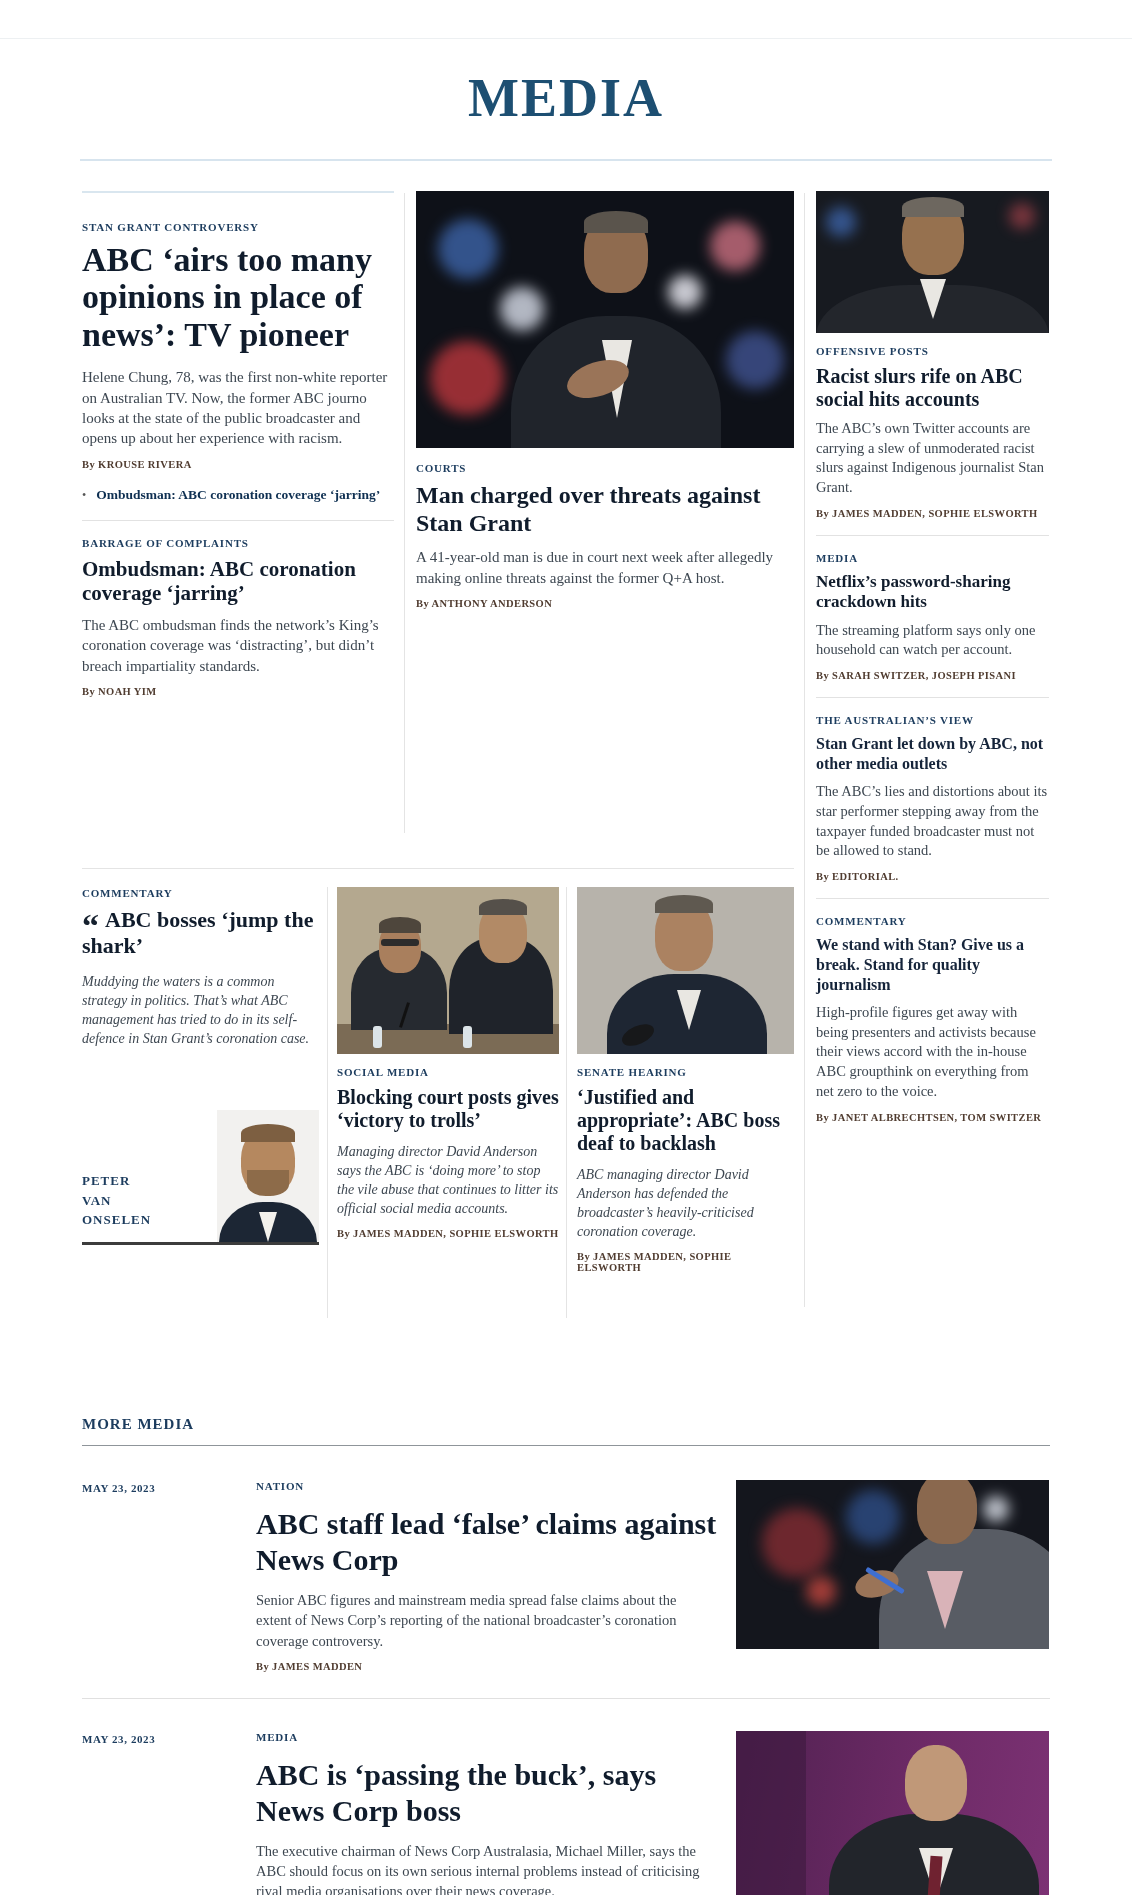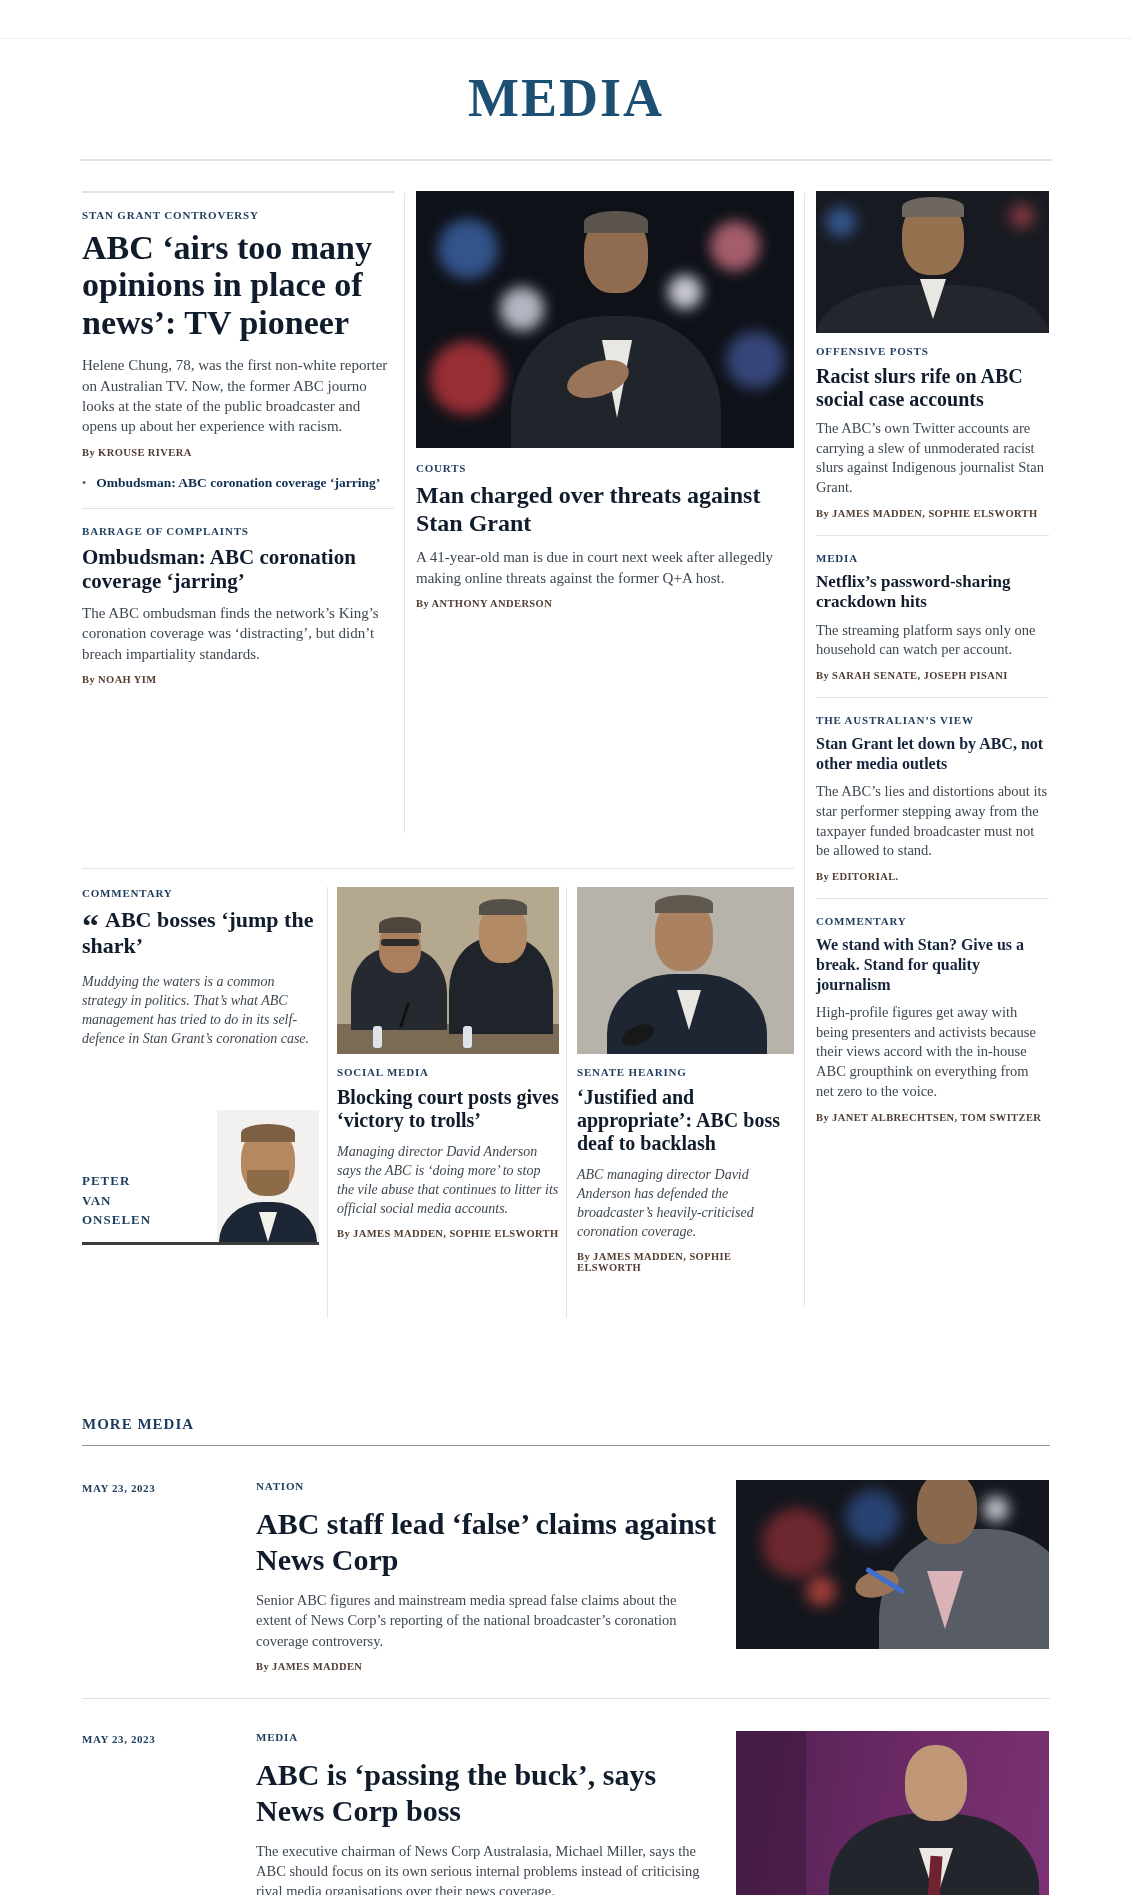--- a/index.html
+++ b/index.html
@@ -23,21 +23,21 @@
   .vdiv-a { left:322px; height:640px; }
   .vdiv-b { left:722px; height:98%; }
 
   .kicker { font-size:11px; font-weight:bold; letter-spacing:.8px; color:#1c3c5e;
             text-transform:uppercase; margin-bottom:8px; }
   .byline { font-size:10.5px; font-weight:bold; color:#503c30; letter-spacing:.4px; margin-top:10px; }
   .standfirst { font-size:15px; line-height:1.36; color:#3d4751; }
   .hr { border:none; border-top:1px solid #e2e2e2; margin:16px 0; }
 
   
-  .row1-left { grid-column:1; grid-row:1; border-top:2px solid #d9e6ef; padding-top:16px; min-height:655px; }
+  .row1-left { grid-column:1; grid-row:1; border-top:2px solid #d9e6ef; padding-top:28px; min-height:655px; }
   .lead-headline { font-size:34px; line-height:1.1; font-weight:bold; color:#101c2c; margin-bottom:14px; cursor:pointer; }
   .related { list-style:none; margin-top:16px; }
   .related li { display:flex; gap:10px; }
   .related .dot { color:#555; font-size:12px; line-height:1.5; }
   .related .rel-link { font-size:13.5px; font-weight:bold; color:#0f3052; line-height:1.3; cursor:pointer; }
   .h-small { font-size:21px; line-height:1.15; font-weight:bold; color:#101c2c; margin-bottom:10px; cursor:pointer; }
 
   
   .row1-center { grid-column:2; grid-row:1; }
   .center-headline { font-size:24px; line-height:1.15; font-weight:bold; color:#101c2c; margin-bottom:10px; cursor:pointer; }
@@ -158,32 +158,32 @@
         <article>
           <div class="img rail-img">
             <div class="bokeh" style="width:30px;height:30px;left:10px;top:16px;background:#3a5fa0;"></div>
             <div class="bokeh" style="width:26px;height:26px;right:14px;top:12px;background:#8a3a42;"></div>
             <div style="left:0;bottom:-26px;width:100%;height:74px;background:#23262c;border-radius:40% 40% 0 0/70% 70% 0 0;"></div>
             <div style="left:104px;bottom:14px;width:26px;height:40px;background:#e9e7e2;clip-path:polygon(50% 100%,0 0,100% 0);"></div>
             <div class="person-head" style="left:86px;top:8px;width:62px;height:76px;background:#96714f;"></div>
             <div style="left:86px;top:6px;width:62px;height:20px;background:#6d675f;border-radius:50% 50% 0 0;"></div>
           </div>
           <div class="kicker">OFFENSIVE POSTS</div>
-          <h3 class="rail-h1">Racist slurs rife on ABC social case accounts</h3>
+          <h3 class="rail-h1">Racist slurs rife on ABC social hits accounts</h3>
           <p class="standfirst">The ABC’s own Twitter accounts are carrying a slew of unmoderated racist slurs against Indigenous journalist Stan Grant.</p>
           <div class="byline">By JAMES MADDEN, SOPHIE ELSWORTH</div>
         </article>
 
         <hr class="hr">
 
         <article>
           <div class="kicker">MEDIA</div>
           <h3 class="rail-h2">Netflix’s password-sharing crackdown hits</h3>
           <p class="standfirst">The streaming platform says only one household can watch per account.</p>
-          <div class="byline">By SARAH SENATE, JOSEPH PISANI</div>
+          <div class="byline">By SARAH SWITZER, JOSEPH PISANI</div>
         </article>
 
         <hr class="hr">
 
         <article>
           <div class="kicker">THE AUSTRALIAN’S VIEW</div>
           <h3 class="rail-h3">Stan Grant let down by ABC, not other media outlets</h3>
           <p class="standfirst">The ABC’s lies and distortions about its star performer stepping away from the taxpayer funded broadcaster must not be allowed to stand.</p>
           <div class="byline">By EDITORIAL.</div>
         </article>

